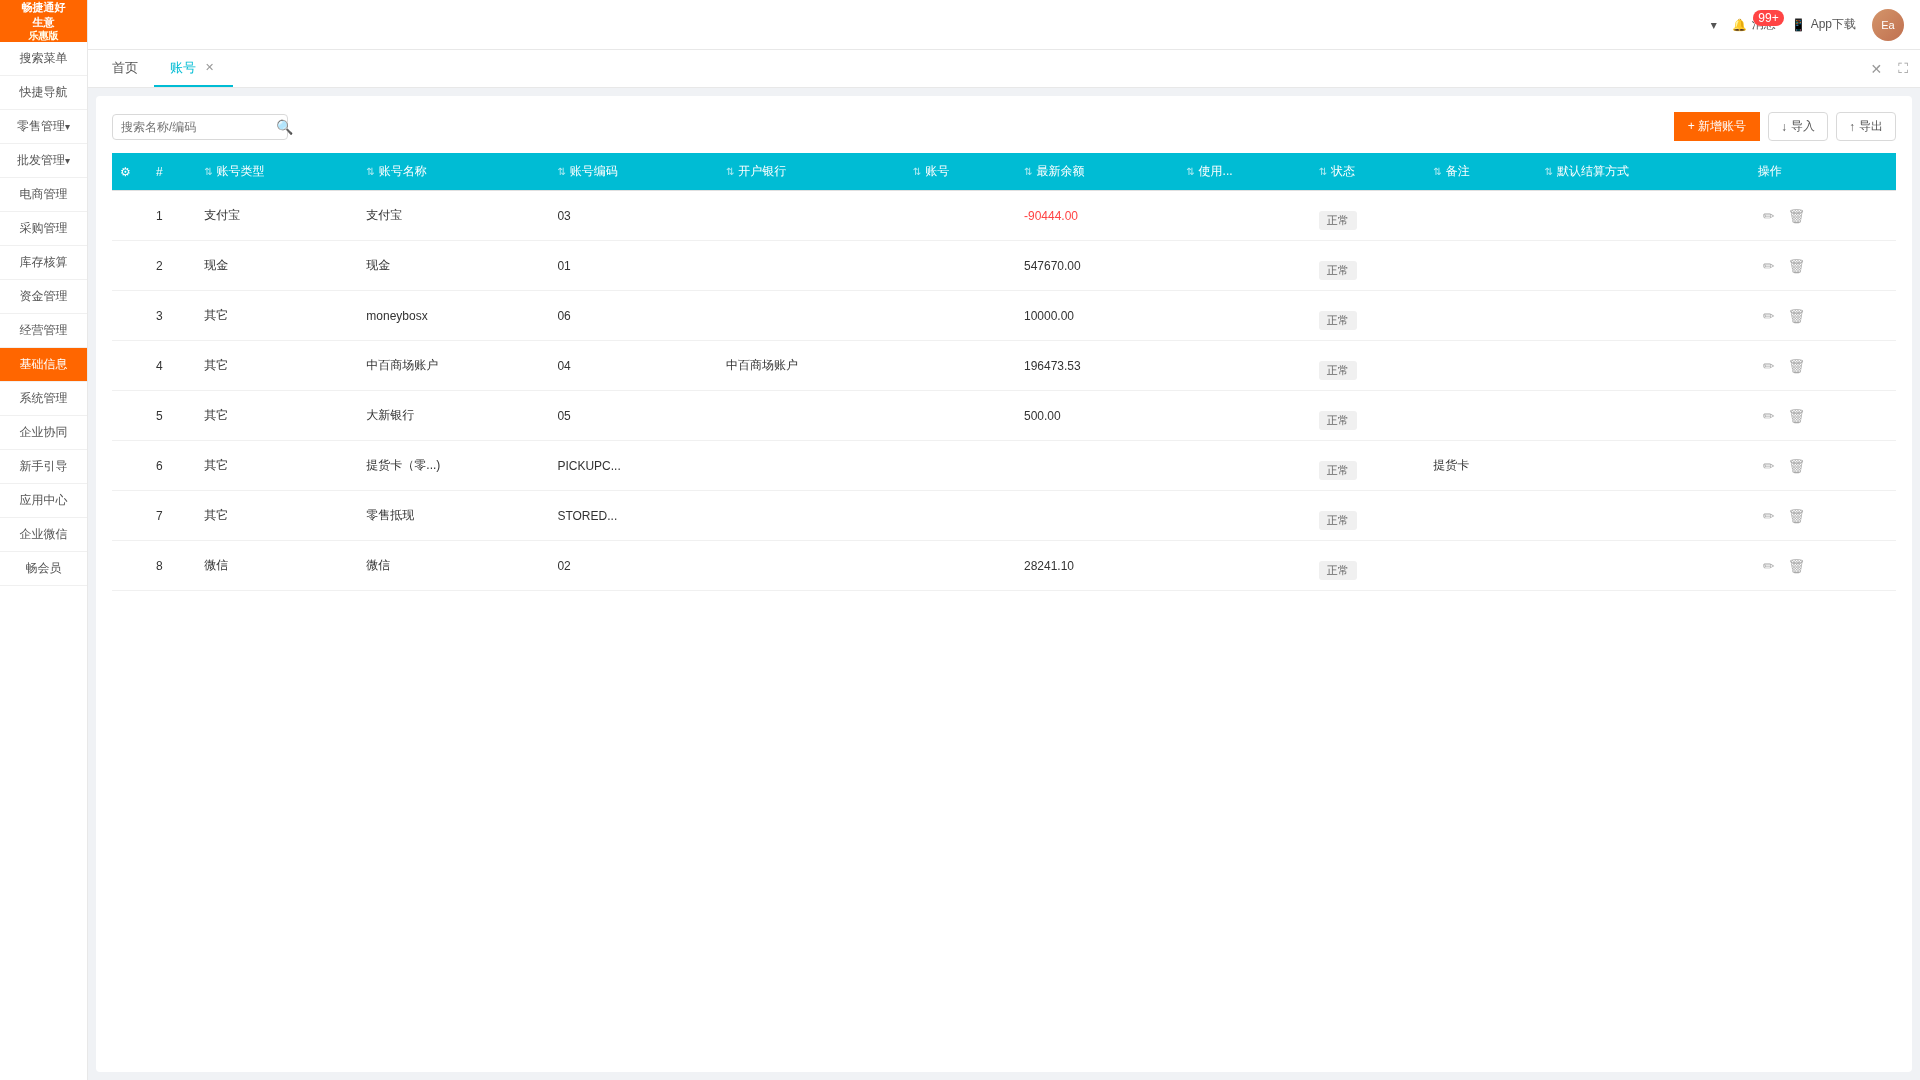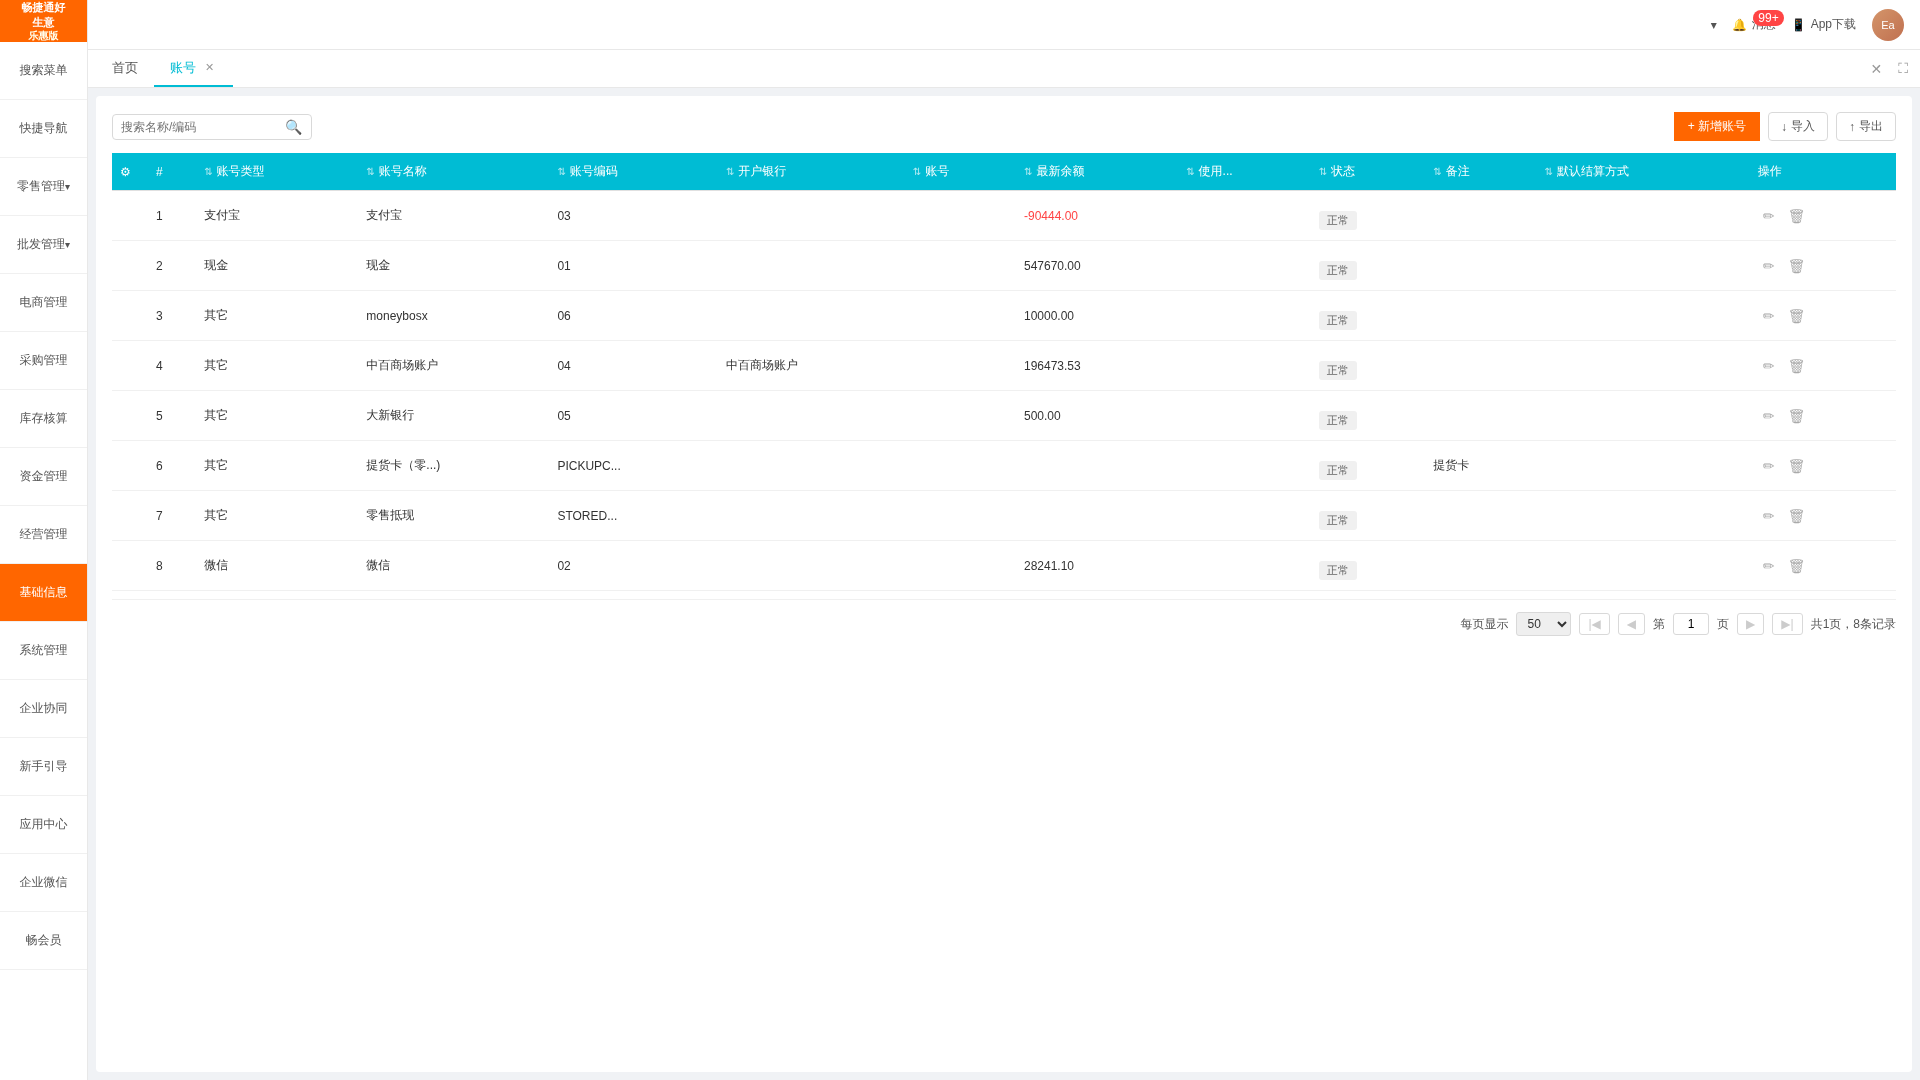--- a/index.html
+++ b/index.html
@@ -25,21 +25,21 @@
       font-weight: bold;
       padding: 21px;
       text-align: center;
       line-height: 1.3;
     }
     .sidebar-nav { flex: 1; display: flex; flex-direction: column; }
     .sidebar-item {
       display: flex;
       align-items: center;
       justify-content: center;
-      padding: 20px 4px;
+      padding: 8px 4px;
       color: #555;
       font-size: 12px;
       cursor: pointer;
       border-bottom: 1px solid #f0f0f0;
       text-align: center;
     }
     .sidebar-item.active { background: #ff6600; color: #fff; border-radius: 0; }
 
     
     .main-area {
@@ -163,21 +163,21 @@
       align-items: center;
       justify-content: space-between;
       margin-bottom: 12px;
     }
     .search-box {
       display: flex;
       align-items: center;
       border: 1px solid #d9d9d9;
       border-radius: 4px;
       padding: 4px 8px;
-      width: 200px;
+      width: 176px;
       background: #fff;
     }
     .search-box input {
       border: none;
       outline: none;
       font-size: 12px;
       flex: 1;
       color: #999;
     }
     .search-icon { color: #999; font-size: 14px; }
@@ -569,30 +569,14 @@
       <td></td>
       <td></td>
       <td>
         <button class="action-btn" title="编辑">✏</button>
         <button class="action-btn" title="删除">🗑</button>
       </td>
     </tr>
         </tbody>
     </table>
 
-    <div class="pagination-bar">
-      <span>每页显示</span>
-      <select class="page-size-select">
-        <option>50</option>
-        <option>100</option>
-        <option>200</option>
-      </select>
-      <button class="page-nav-btn disabled">|◀</button>
-      <button class="page-nav-btn disabled">◀</button>
-      <span>第</span>
-      <input class="page-input" value="1" style="">
-      <span>页</span>
-      <button class="page-nav-btn disabled">▶</button>
-      <button class="page-nav-btn disabled">▶|</button>
-      <span>共1页，8条记录</span>
-    </div>
   </div>
 </div>
 
 </body></html>

